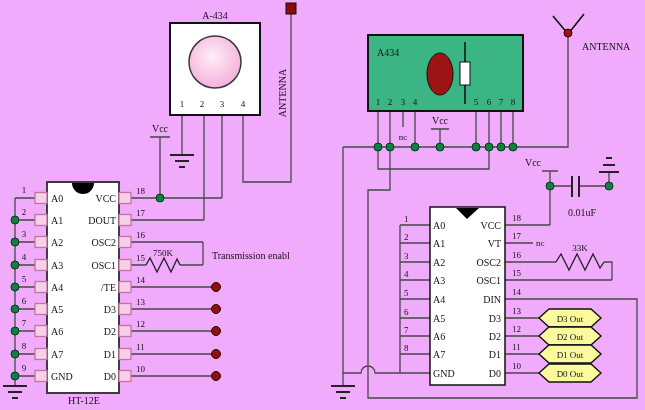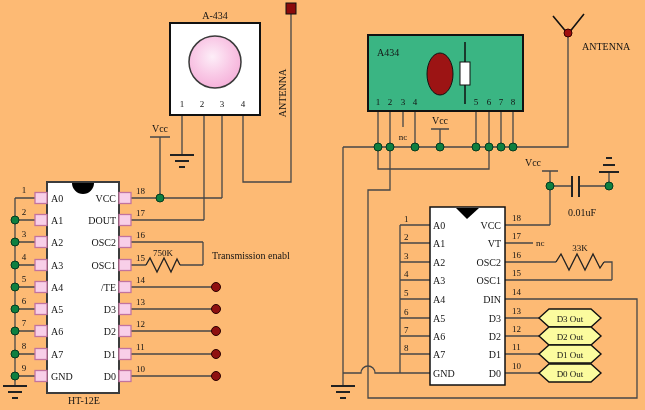--- a/index.html
+++ b/index.html
@@ -1,16 +1,16 @@
 <!DOCTYPE html>
 <html><head>
 <meta charset="utf-8">
 <style>
   html,body{margin:0;padding:0;background:#ffffff;}
-  .stage{position:relative;width:645px;height:410px;background:#fdba74;overflow:hidden;}
+  .stage{position:relative;width:645px;height:410px;background:#f0abfc;overflow:hidden;}
   svg{position:absolute;left:0;top:0;}
   svg text{font-family:"Liberation Serif", serif;fill:#141414;}
   .num{font-size:9px;}
   .lbl{font-size:10px;}
   .note{font-size:10px;}
   .icname{font-size:10px;}
   .mid{text-anchor:middle;}
   .end{text-anchor:end;}
 </style>
 </head>

